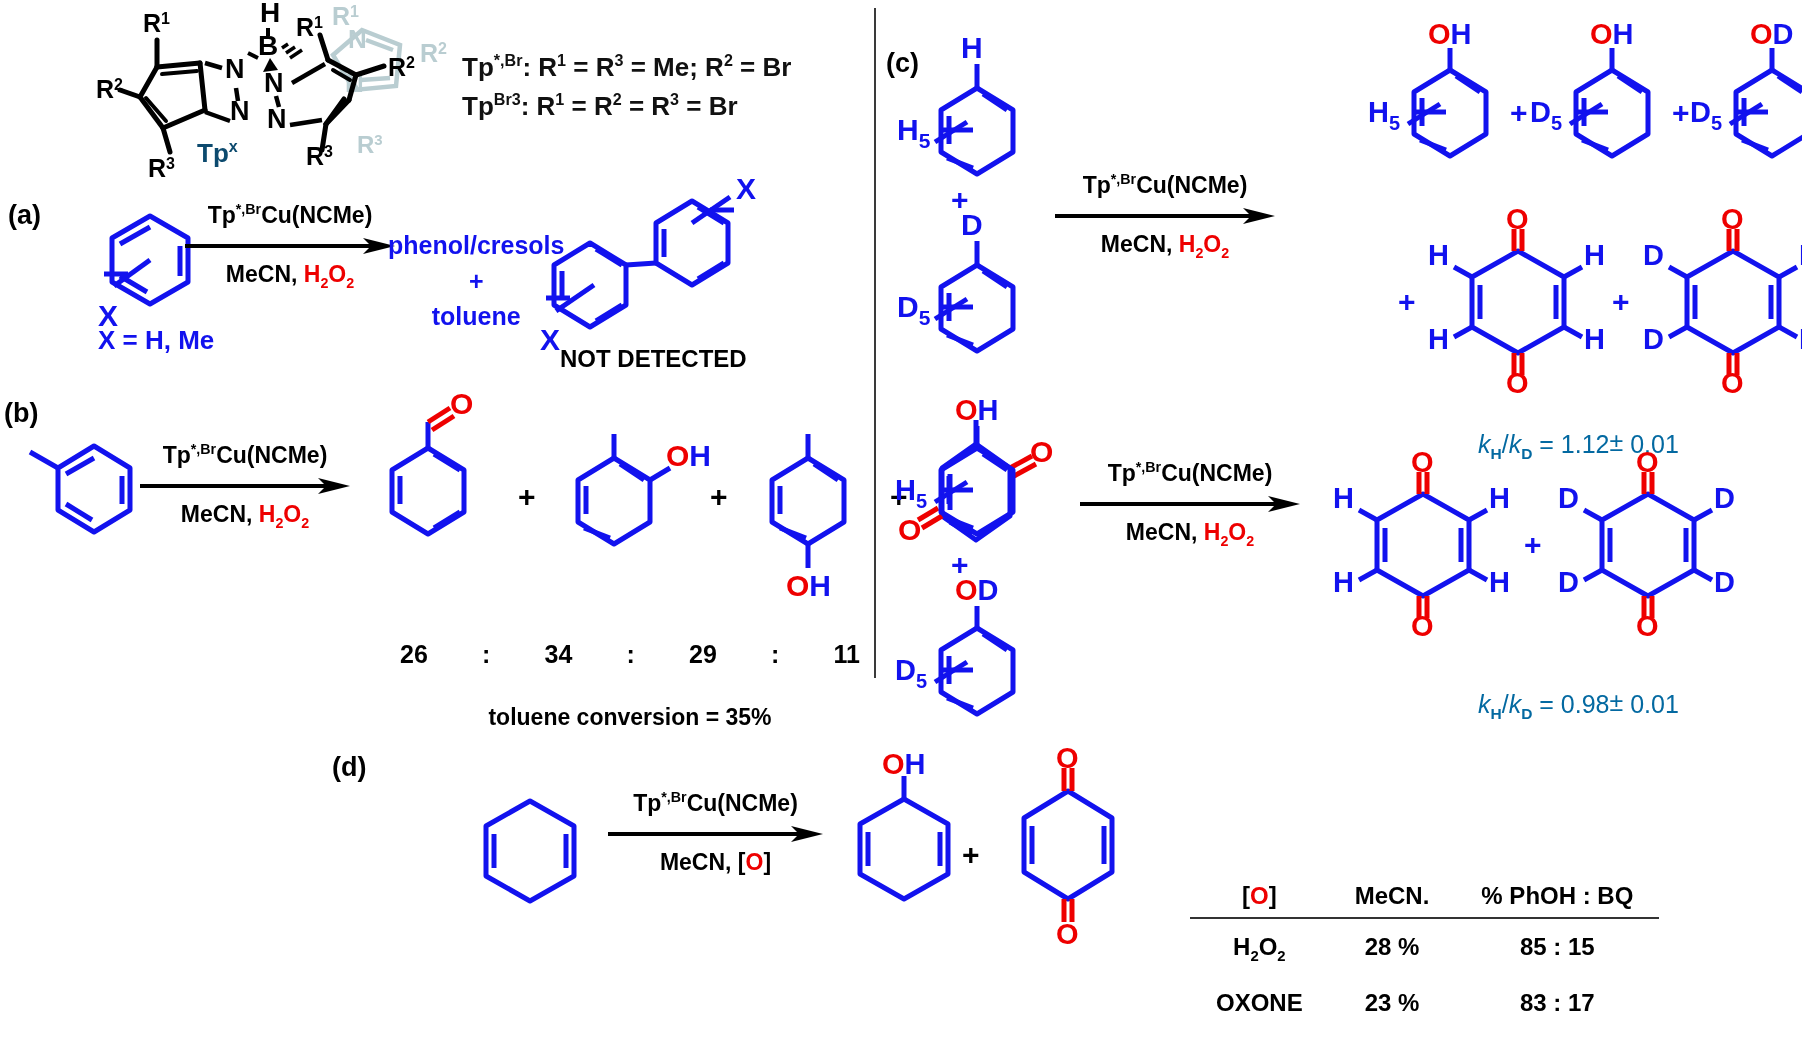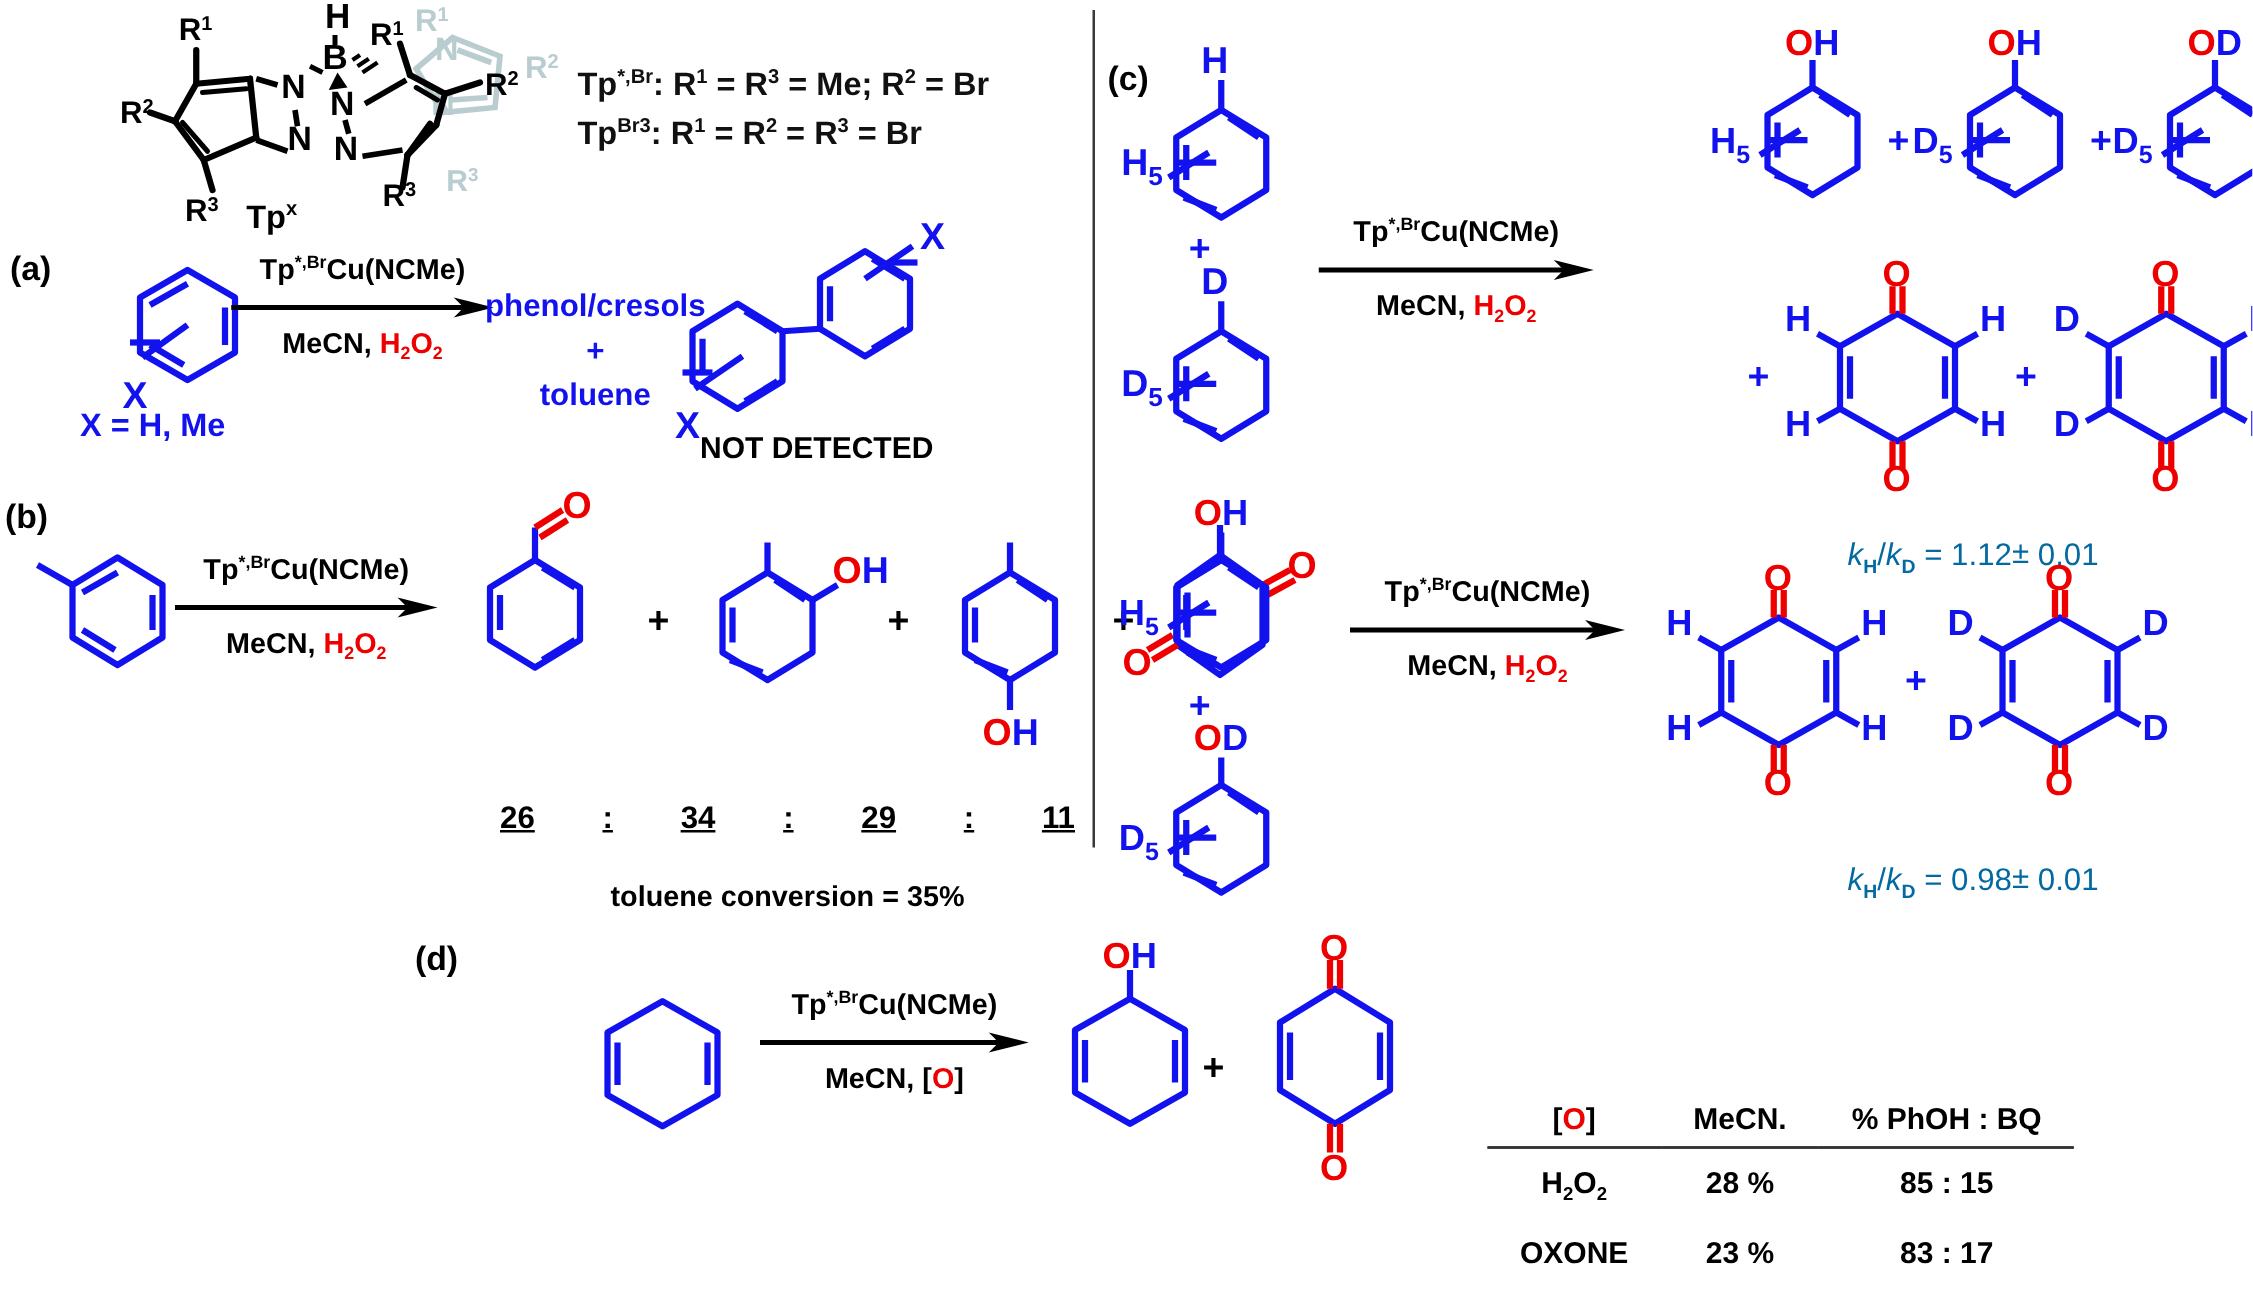--- a/index.html
+++ b/index.html
@@ -51,21 +51,20 @@
     font-weight: bold;
     font-size: 24px;
     color: #000000;
     white-space: nowrap;
   }
   .ratio-num {
     font-weight: bold;
     font-size: 25px;
     color: #000;
     text-align: center;
-    text-decoration: underline;
   }
   .caption {
     font-weight: bold;
     font-size: 23px;
     color: #000;
     text-align: center;
     white-space: nowrap;
     line-height: 1.35;
   }
   .kie {
@@ -103,22 +102,21 @@
     font-weight: bold;
     font-size: 26px;
     color: #111;
     white-space: nowrap;
     line-height: 1.5;
   }
   .tpx-label {
     position: absolute;
     font-weight: bold;
     font-size: 26px;
-    color: #000000;
-    margin-top: 20px;
+    color: #0c4a6e;
   }
   svg { display: block; overflow: visible; }
 </style>
 </head>
 <body>
 
 <div id="scheme">
 
   <svg class="abs" style="left:100px; top:0px;" width="420" height="180" viewBox="0 0 420 180">
 
@@ -232,21 +230,21 @@
       <span class="black">MeCN, </span><span class="red">H<sub>2</sub>O<sub>2</sub></span>
     </div>
   </div>
 
   <div class="prodtext abs" style="left:388px; top:228px;">
     <div>phenol/cresols</div>
     <div>+</div>
     <div>toluene</div>
   </div>
 
-  <div class="abs" style="left:64px; top:325px; font-size:26px; font-weight:bold; color:#1212ee;">X = H, Me</div>
+  <div class="abs" style="left:98px; top:325px; font-size:26px; font-weight:bold; color:#1212ee;">X = H, Me</div>
 
   <svg class="abs" style="left:540px; top:185px;" width="230" height="155" viewBox="0 0 230 155">
     <g stroke="#1212ee" stroke-width="5" fill="none" stroke-linejoin="round">
 
       <path d="M14,80 L14,120 L50,142 L86,120 L86,80 L50,58 Z"></path>
       <path d="M22,86 L22,114"></path>
       <path d="M56,64 L82,80"></path>
       <path d="M56,136 L82,120"></path>
 
       <path d="M116,38 L116,78 L152,100 L188,78 L188,38 L152,16 Z"></path>

